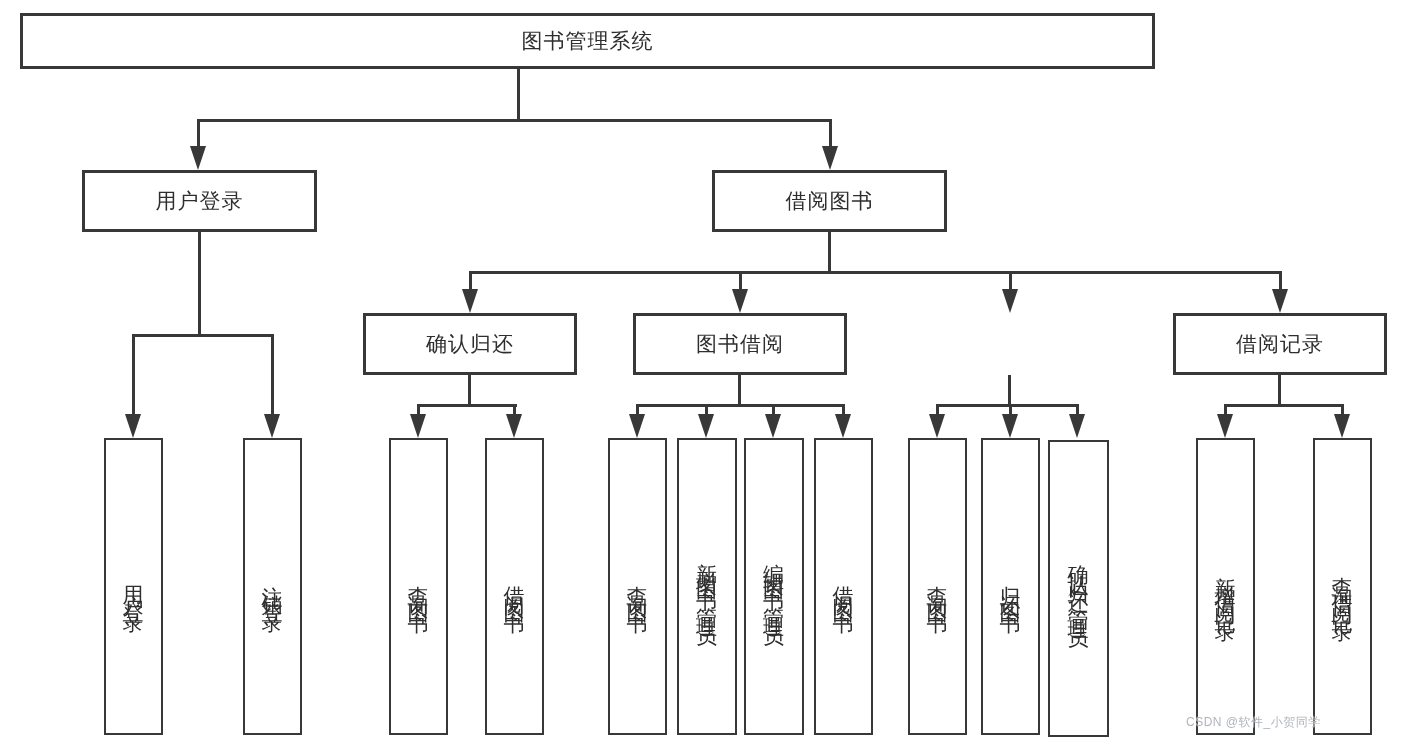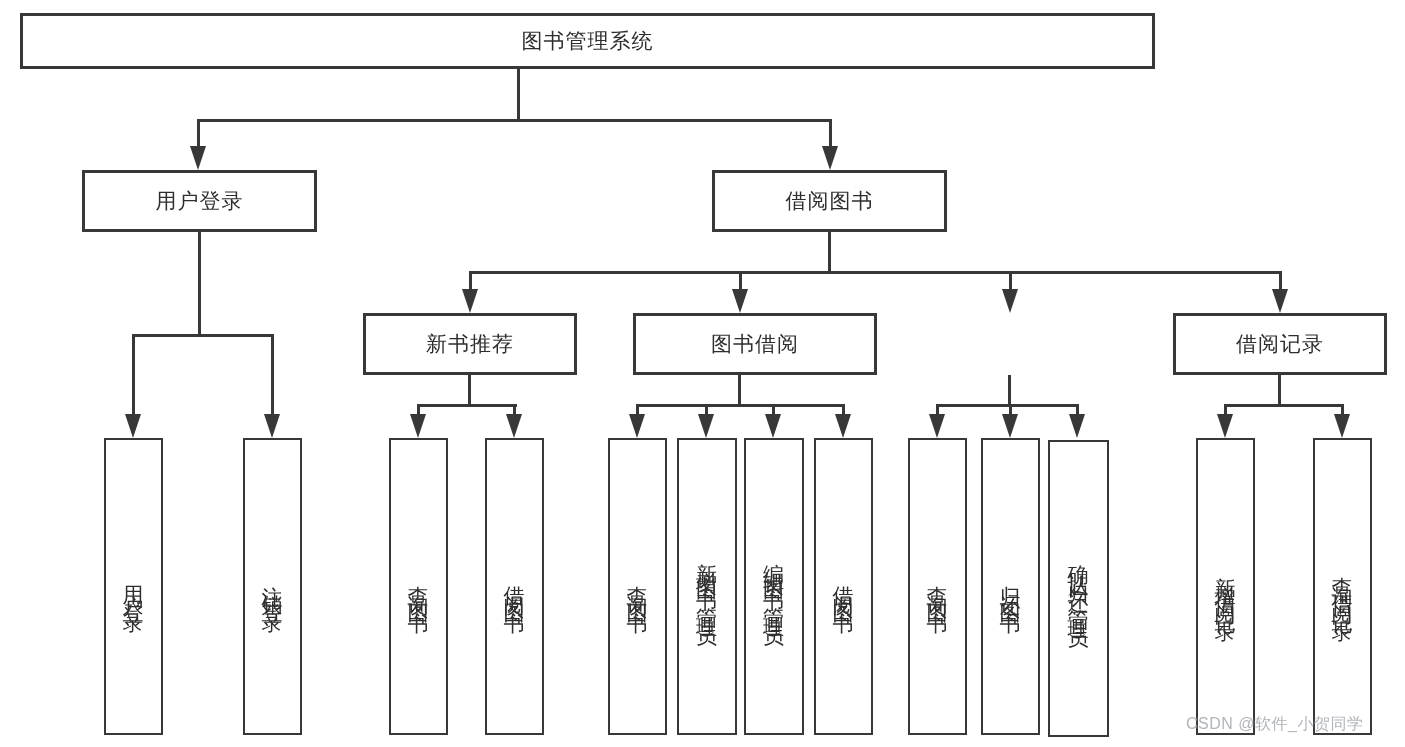--- a/index.html
+++ b/index.html
@@ -74,21 +74,21 @@
     bottom:0;
     width:0;height:0;
     border-left:8px solid transparent;
     border-right:8px solid transparent;
     border-top:24px solid var(--line);
   }
   .watermark{
     position:absolute;
     left:1186px;
     top:714px;
-    font-size:16px;
+    font-size:12px;
     color:var(--watermark);
     text-shadow:0 0 2px rgba(255,255,255,.9);
     white-space:nowrap;
     z-index:3;
     letter-spacing:.5px;
   }
 </style>
 </head>
 <body>
 
@@ -116,23 +116,23 @@
   <div class="arrow" style="left:264px;top:334px;height:104px"></div>
 
   <div class="v" style="left:828px;top:232px;height:39px"></div>
   <div class="h" style="left:469px;top:271px;width:812px"></div>
   <div class="arrow" style="left:462px;top:271px;height:42px"></div>
   <div class="arrow" style="left:732px;top:271px;height:42px"></div>
   <div class="arrow" style="left:1002px;top:271px;height:42px"></div>
   <div class="arrow" style="left:1272px;top:271px;height:42px"></div>
 
   <div class="node" style="left:363px;top:313px;width:214px;height:62px">
-    <span>新书推荐</span>
-  </div>
-  <div class="node" style="left:633px;top:313px;width:244px;height:62px">
+    <span>确认归还</span>
+  </div>
+  <div class="node" style="left:633px;top:313px;width:214px;height:62px">
     <span>图书借阅</span>
   </div>
   <div class="node" style="left:1173px;top:313px;width:214px;height:62px">
     <span>借阅记录</span>
   </div>
 
   <div class="v" style="left:468px;top:375px;height:29px"></div>
   <div class="h" style="left:417px;top:404px;width:100px"></div>
   <div class="arrow" style="left:410px;top:404px;height:34px"></div>
   <div class="arrow" style="left:506px;top:404px;height:34px"></div>

